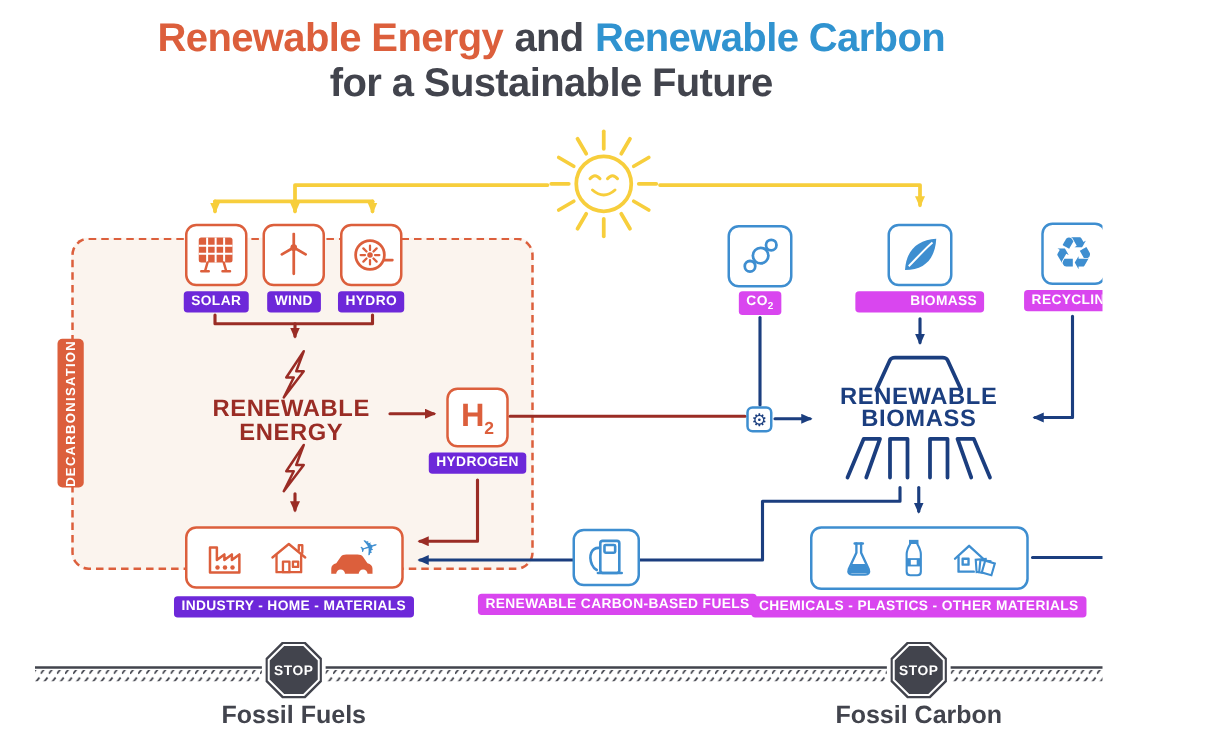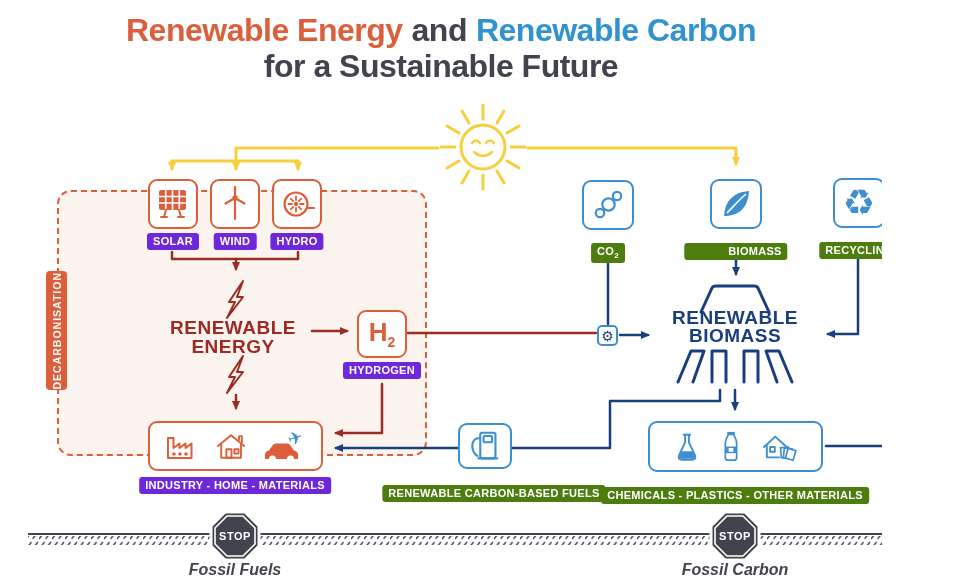--- a/index.html
+++ b/index.html
@@ -16,33 +16,33 @@
   
   .decarb-zone{position:absolute;left:57px;top:190px;width:370px;height:266px;background:#FBF4EE;border:2px dashed #DC5F3C;border-radius:14px;box-sizing:border-box;}
   .decarb-label{position:absolute;left:46px;top:271px;width:21px;height:119px;background:#DC5F3C;border-radius:4px;display:flex;align-items:center;justify-content:center;}
   .decarb-label span{writing-mode:vertical-rl;transform:rotate(180deg);color:#fff;font-size:10.5px;font-weight:bold;letter-spacing:1px;white-space:nowrap;}
   
   .box{position:absolute;background:#fff;border-radius:9px;box-sizing:border-box;display:flex;align-items:center;justify-content:center;z-index:3;}
   .box.o{border:2.5px solid #DC5F3C;}
   .box.b{border:2.5px solid #3E8ED0;}
   .chip{position:absolute;transform:translateX(-50%);color:#fff;font-weight:bold;font-size:11px;letter-spacing:.3px;padding:2px 6px 3px;border-radius:3px;white-space:nowrap;z-index:4;}
   .chip.o{background:#6d28d9;}
-  .chip.b{background:#4d7c0f;margin-top:10px;}
+  .chip.b{background:#d946ef;}
   .chip sub{font-size:8px;}
   
   .wires{position:absolute;left:0;top:0;z-index:2;}
   
   .re-text{position:absolute;left:233px;top:318px;transform:translateX(-50%);text-align:center;color:#9A2C25;font-weight:bold;font-size:19px;line-height:19px;letter-spacing:.5px;z-index:3;white-space:nowrap;}
   .rc-text{position:absolute;left:735px;top:309px;transform:translateX(-50%);text-align:center;color:#1B3E7F;font-weight:bold;font-size:19px;line-height:18px;letter-spacing:.5px;z-index:3;white-space:nowrap;}
   .h2-sym{color:#DC5F3C;font-weight:bold;font-size:26px;line-height:1;}
   .h2-sym sub{font-size:14px;}
   .gear-box{position:absolute;left:597px;top:325px;width:21px;height:21px;border:2px solid #3E8ED0;border-radius:5px;background:#fff;box-sizing:border-box;display:flex;align-items:center;justify-content:center;z-index:3;}
   .gear-box span{color:#1B3E7F;font-size:14px;line-height:1;}
   .recycle-glyph{color:#3E8ED0;font-size:36px;line-height:1;}
-  .fossil{position:absolute;top:561px;transform:translateX(-50%);color:#42444D;font-weight:bold;font-size:16px;z-index:3;white-space:nowrap;font-style:italic;}
+  .fossil{position:absolute;top:561px;transform:translateX(-50%);color:#42444D;font-weight:bold;font-size:20px;z-index:3;white-space:nowrap;}
   .icon-row{display:flex;align-items:center;justify-content:center;gap:13px;}
 </style>
 </head>
 <body>
 
 <div class="canvas">
 
   <div class="title">
     <div>
       <span class="t-energy">Renewable Energy</span><span class="t-and">and</span><span class="t-carbon">Renewable Carbon</span>

